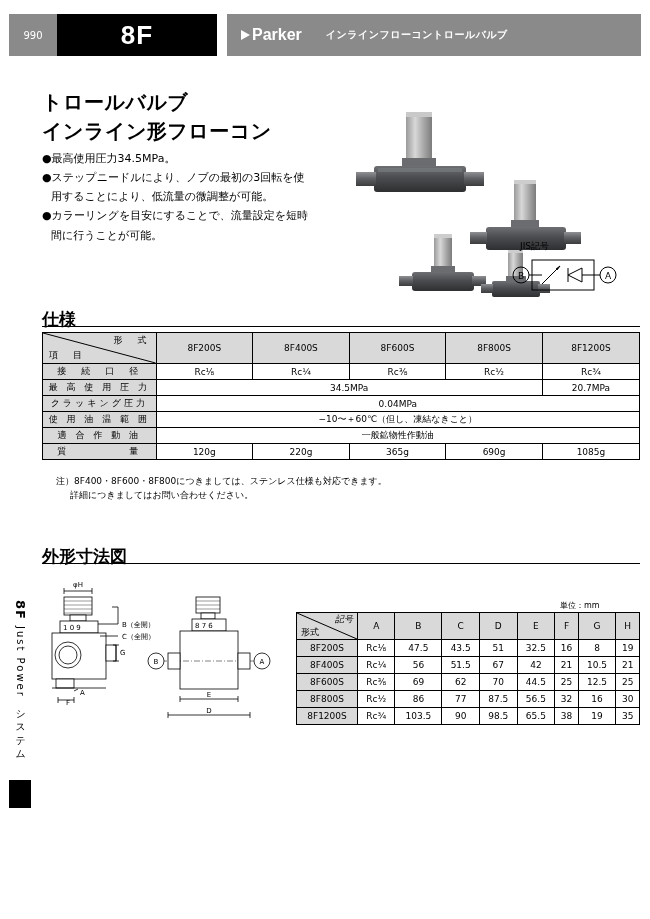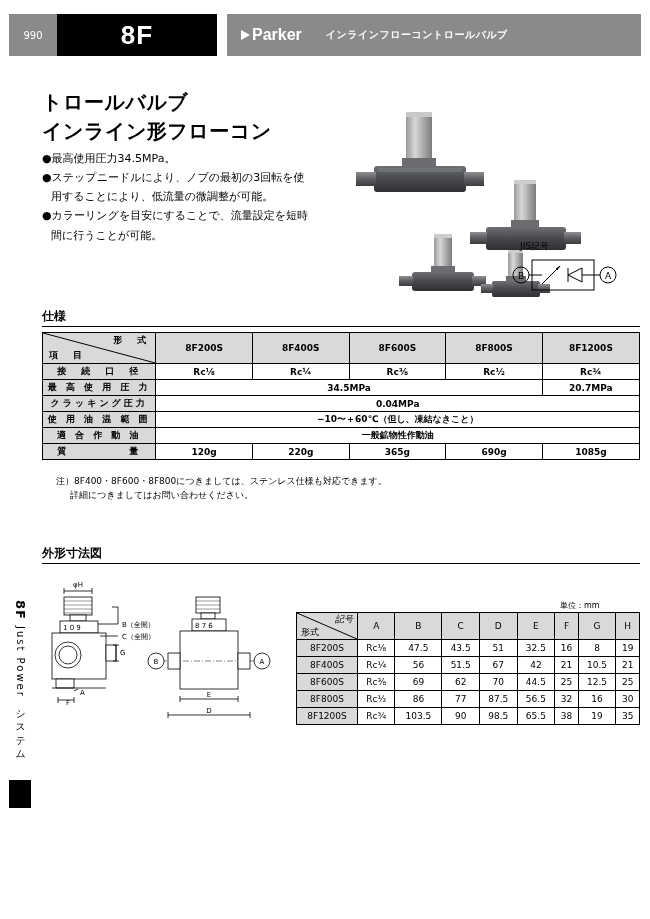--- a/index.html
+++ b/index.html
@@ -122,40 +122,40 @@
     font-size: 9px;
   }
   .jis-box {
     position: absolute; left: 512px; top: 256px;
     width: 108px; height: 40px;
   }
 
   
   .sec-heading {
     position: absolute;
-    font-size: 12px; font-weight: bold;
+    font-size: 17px; font-weight: bold;
   }
   .sec-rule {
     position: absolute;
     height: 1px; background: #000;
   }
 
   
   .spec-table {
     position: absolute; left: 42px; top: 332px;
     border-collapse: collapse;
     font-size: 9px;
     width: 598px;
   }
   .spec-table td, .spec-table th {
     border: 1px solid #000;
     text-align: center;
     height: 15px;
     padding: 0 2px;
-    font-weight: bold;
+    font-weight: normal;
   }
   .spec-table .hdr-cell {
     background: #d9d9d9;
     position: relative;
     width: 112px;
   }
   .spec-table .colhdr {
     background: #d9d9d9;
     width: 97px;
   }

